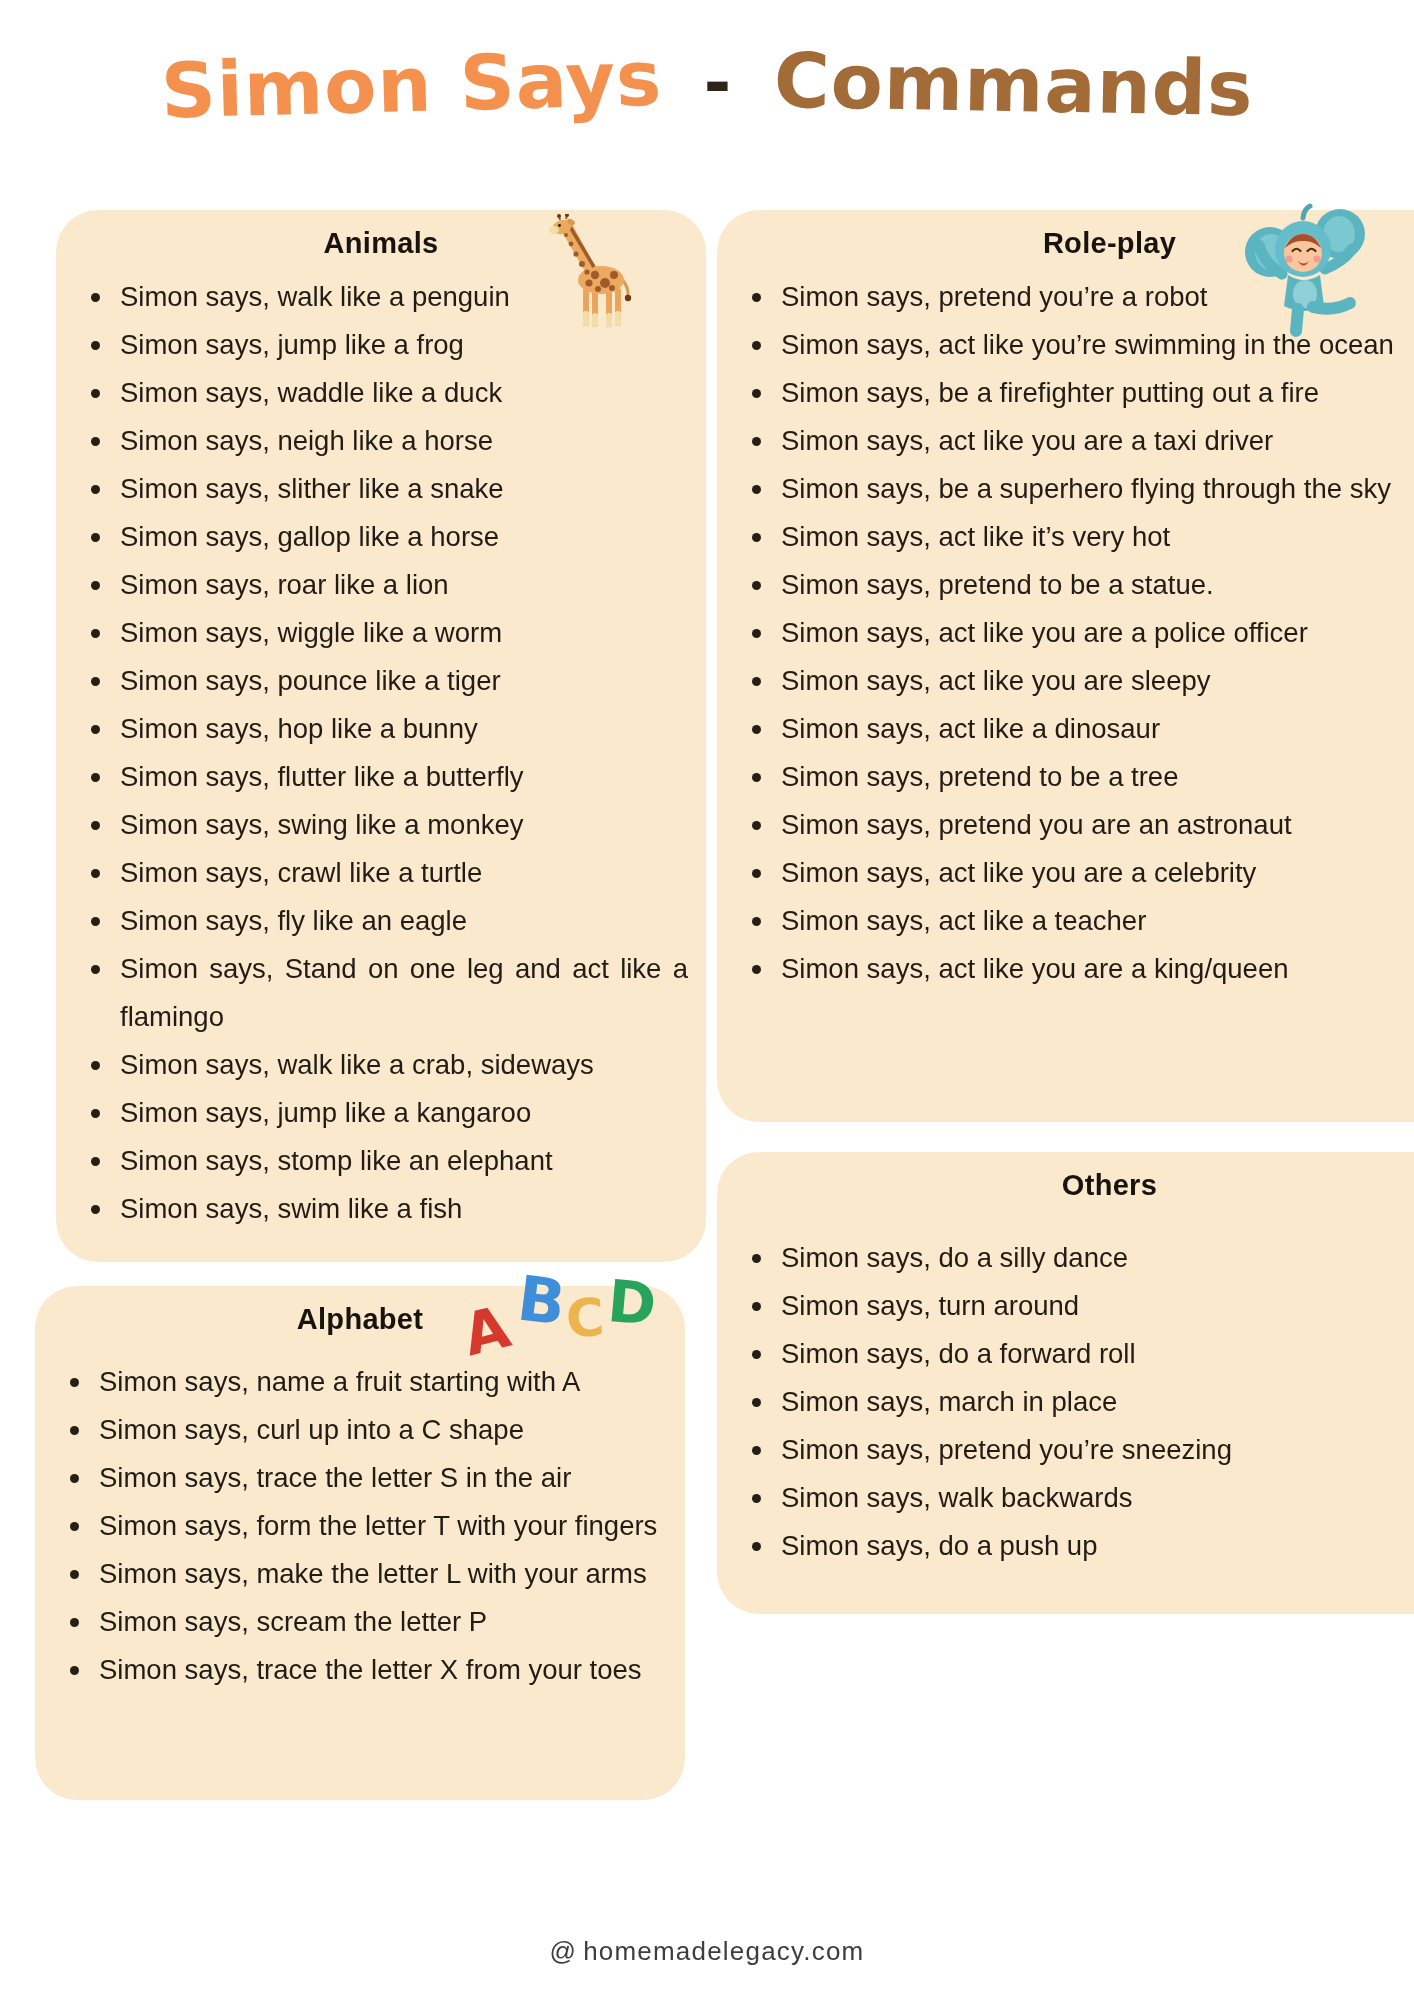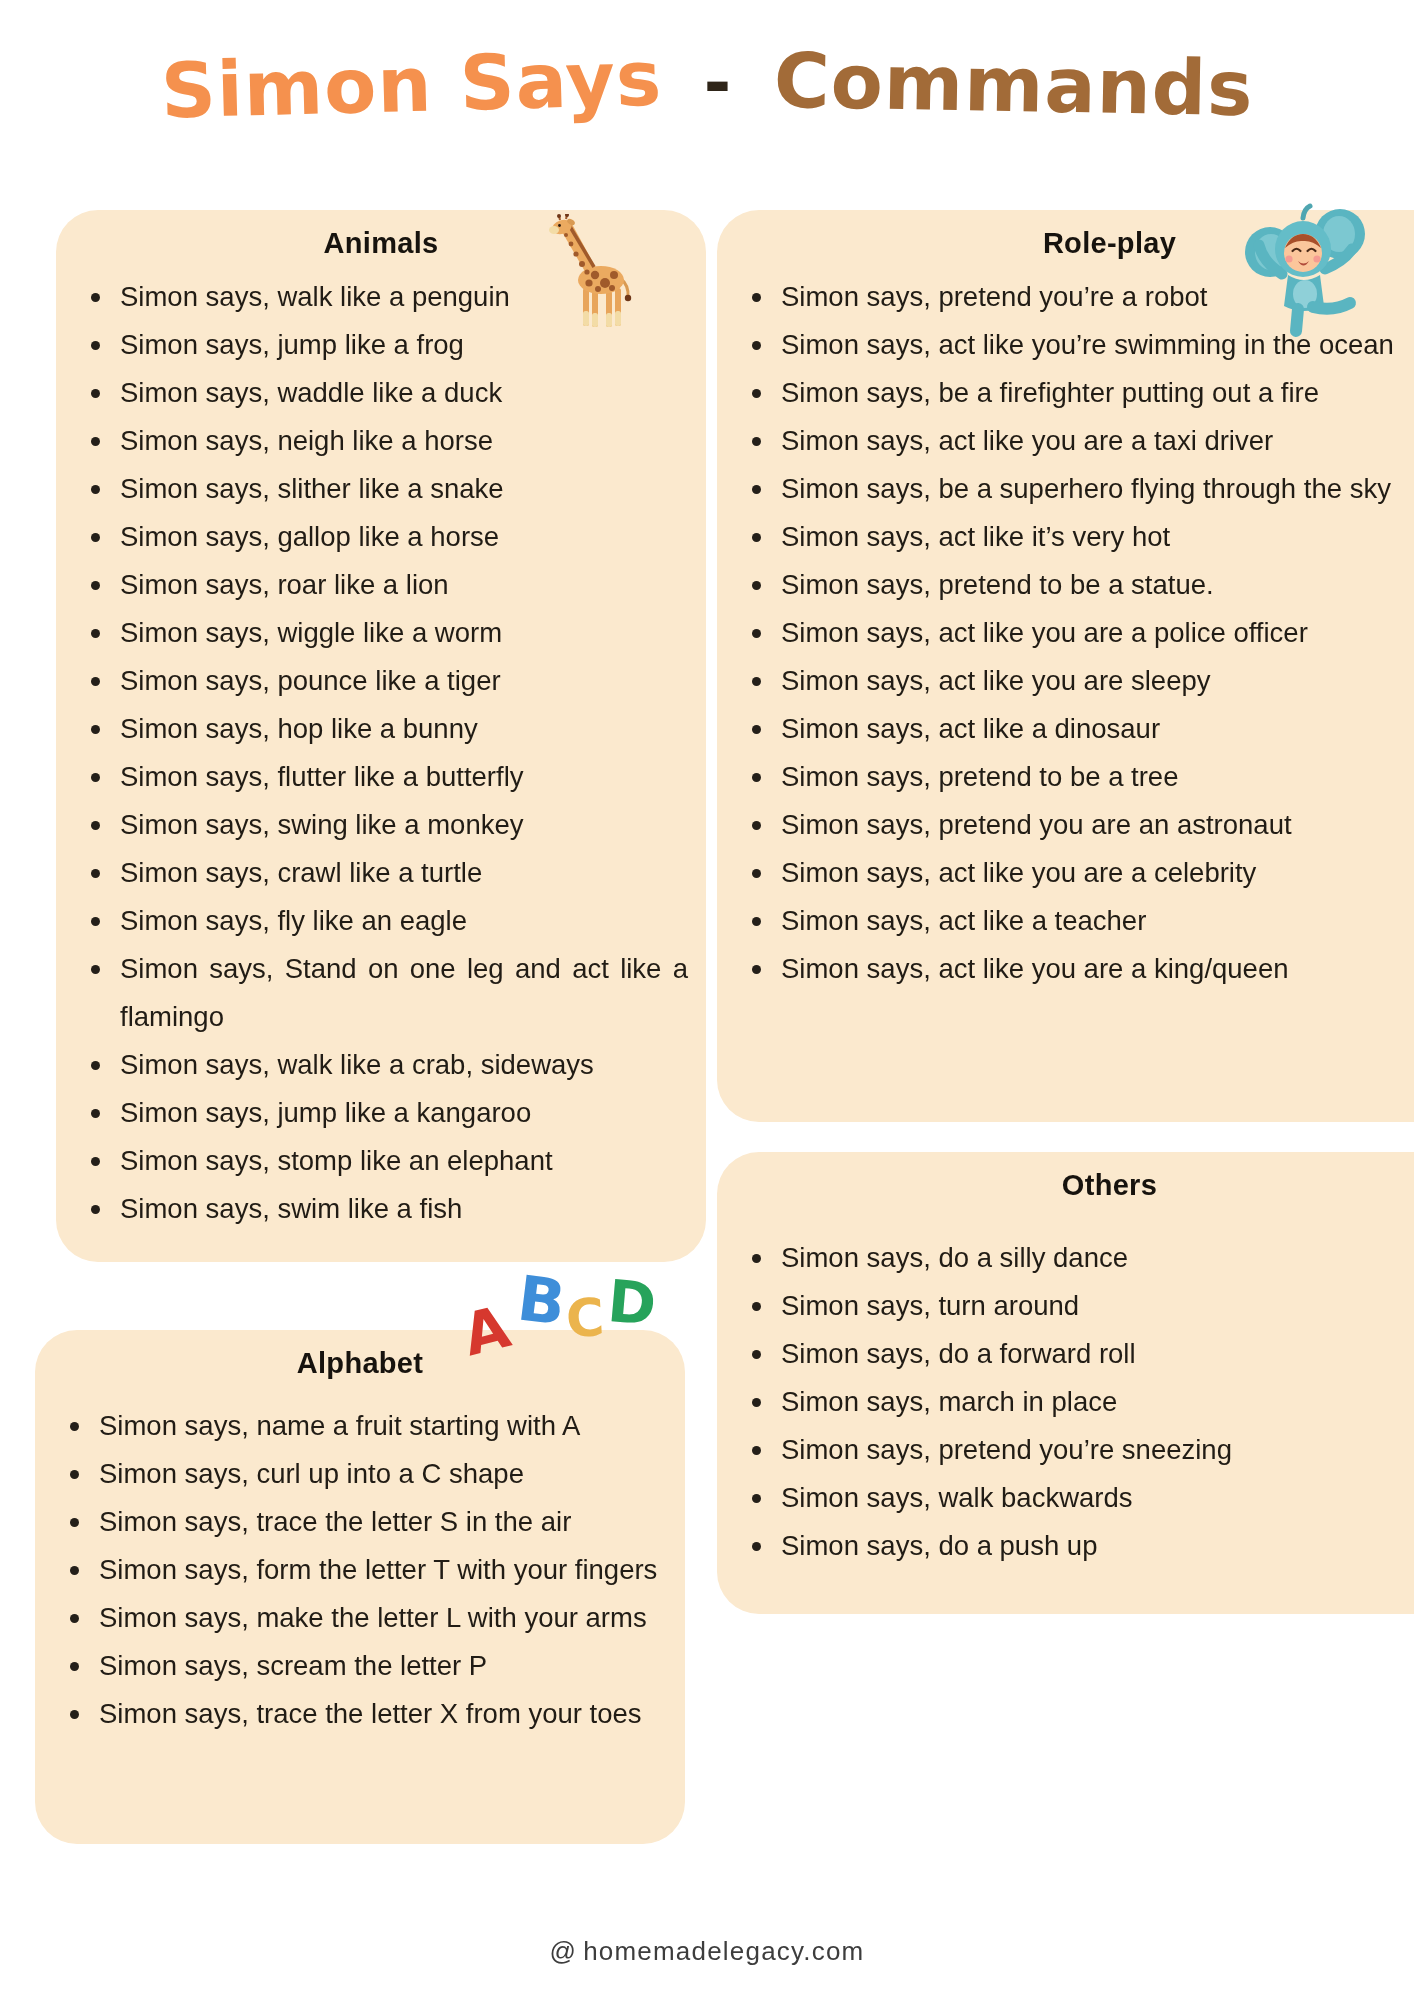--- a/index.html
+++ b/index.html
@@ -18,21 +18,21 @@
   .panel{position:absolute;border-radius:42px;box-sizing:border-box;}
   .panel h2{margin:0;padding-top:17px;text-align:center;font-size:29px;font-weight:bold;
             color:#17130e;letter-spacing:.3px;}
   .panel ul{list-style:none;margin:13px 0 0;padding:0 18px 0 64px;}
   .panel ul li{position:relative;font-size:27.5px;line-height:48px;color:#211c15;
                text-align:justify;}
   .panel ul li::before{content:"";position:absolute;left:-29px;top:19.5px;width:9px;height:9px;
                border-radius:50%;background:#241f19;}
   .panel-animals {left:35px;  top:210px;  width:650px; height:1052px;margin-left:21px;}
   .panel-roleplay{left:717px; top:210px;  width:785px; height:912px;}
-  .panel-alphabet{left:35px;  top:1330px; width:650px; height:514px;}
+  .panel-alphabet{left:35px;  top:1286px; width:650px; height:514px;}
   .panel-others  {left:717px; top:1152px; width:785px; height:462px;}
   .panel-others ul{margin-top:32px;}
   .panel-alphabet ul{margin-top:22px;}
 
   
   .deco{position:absolute;pointer-events:none;}
   .deco-giraffe {left:538px;top:214px;}
   .deco-elephant{left:1240px;top:198px;}
   .deco-letters{left:458px;top:1268px;width:200px;height:110px;}
   .deco-letters span{position:absolute;font-family:"DejaVu Sans",sans-serif;font-weight:bold;

